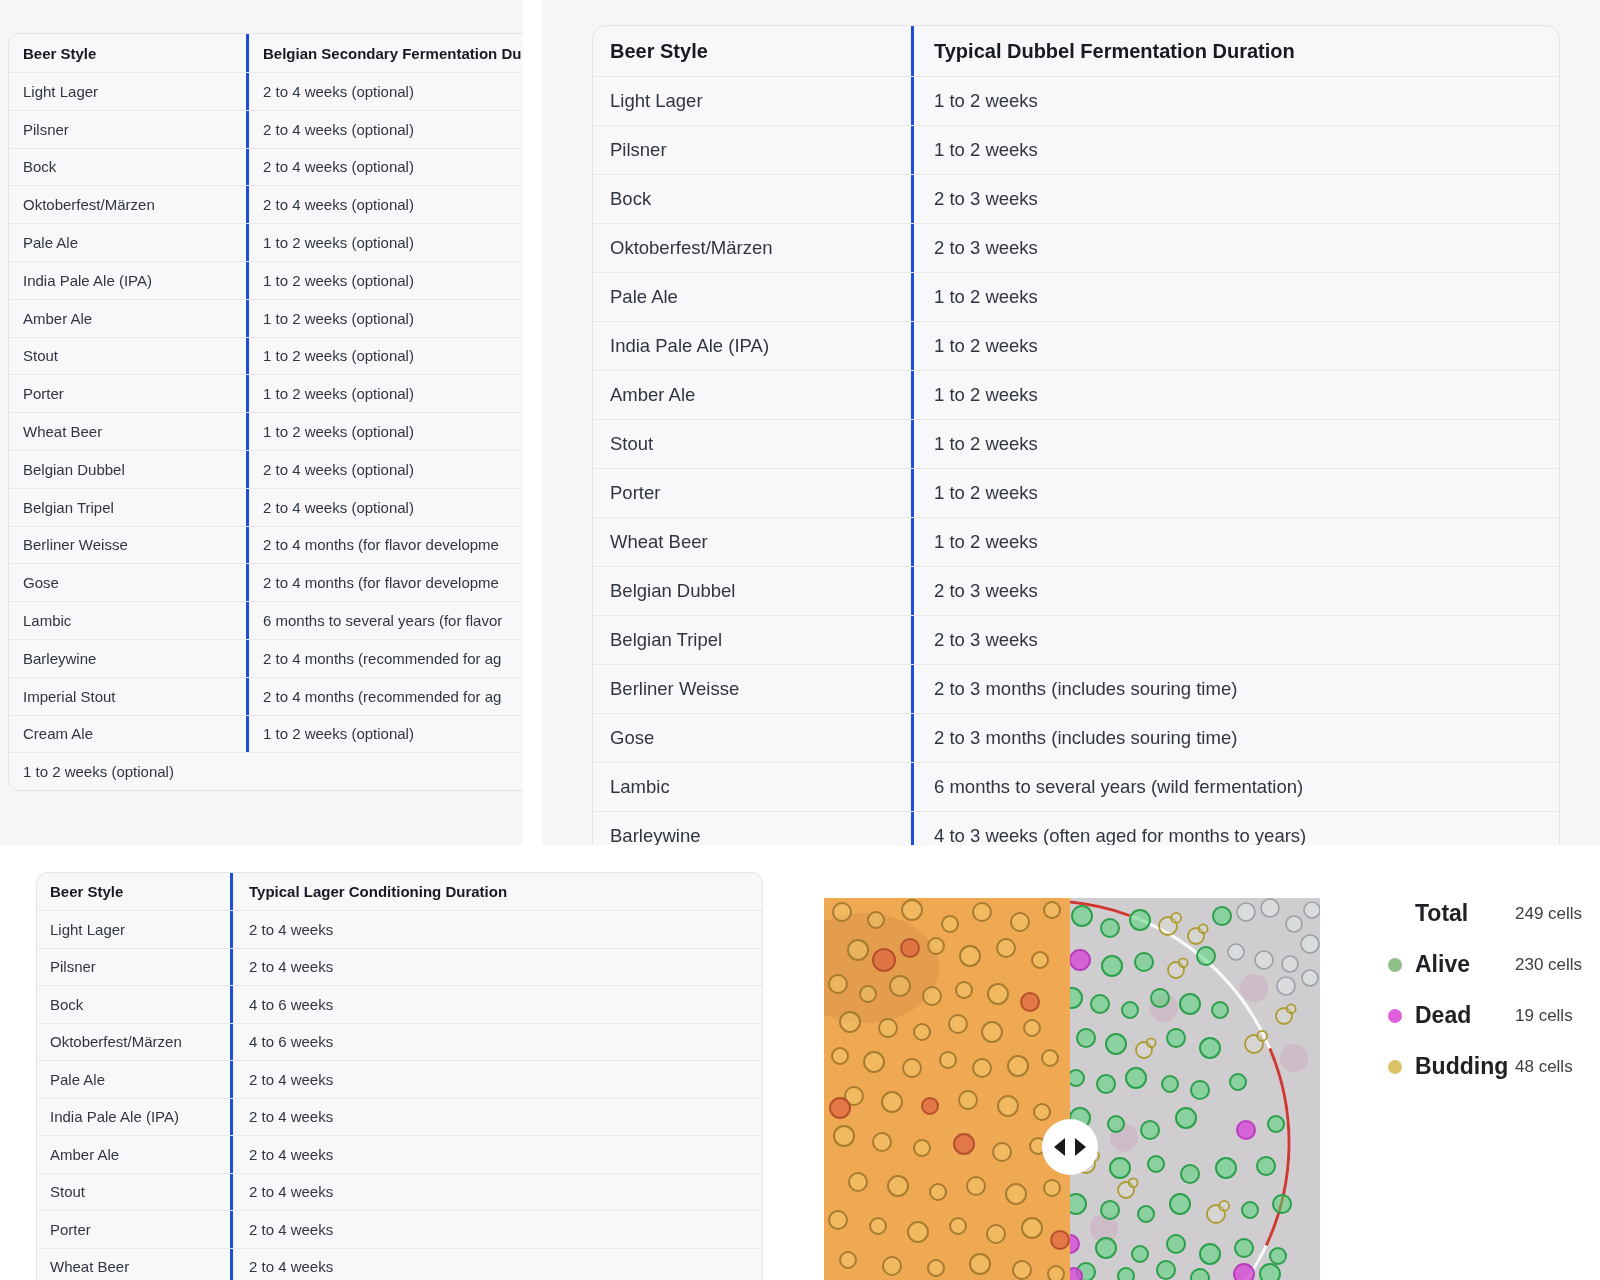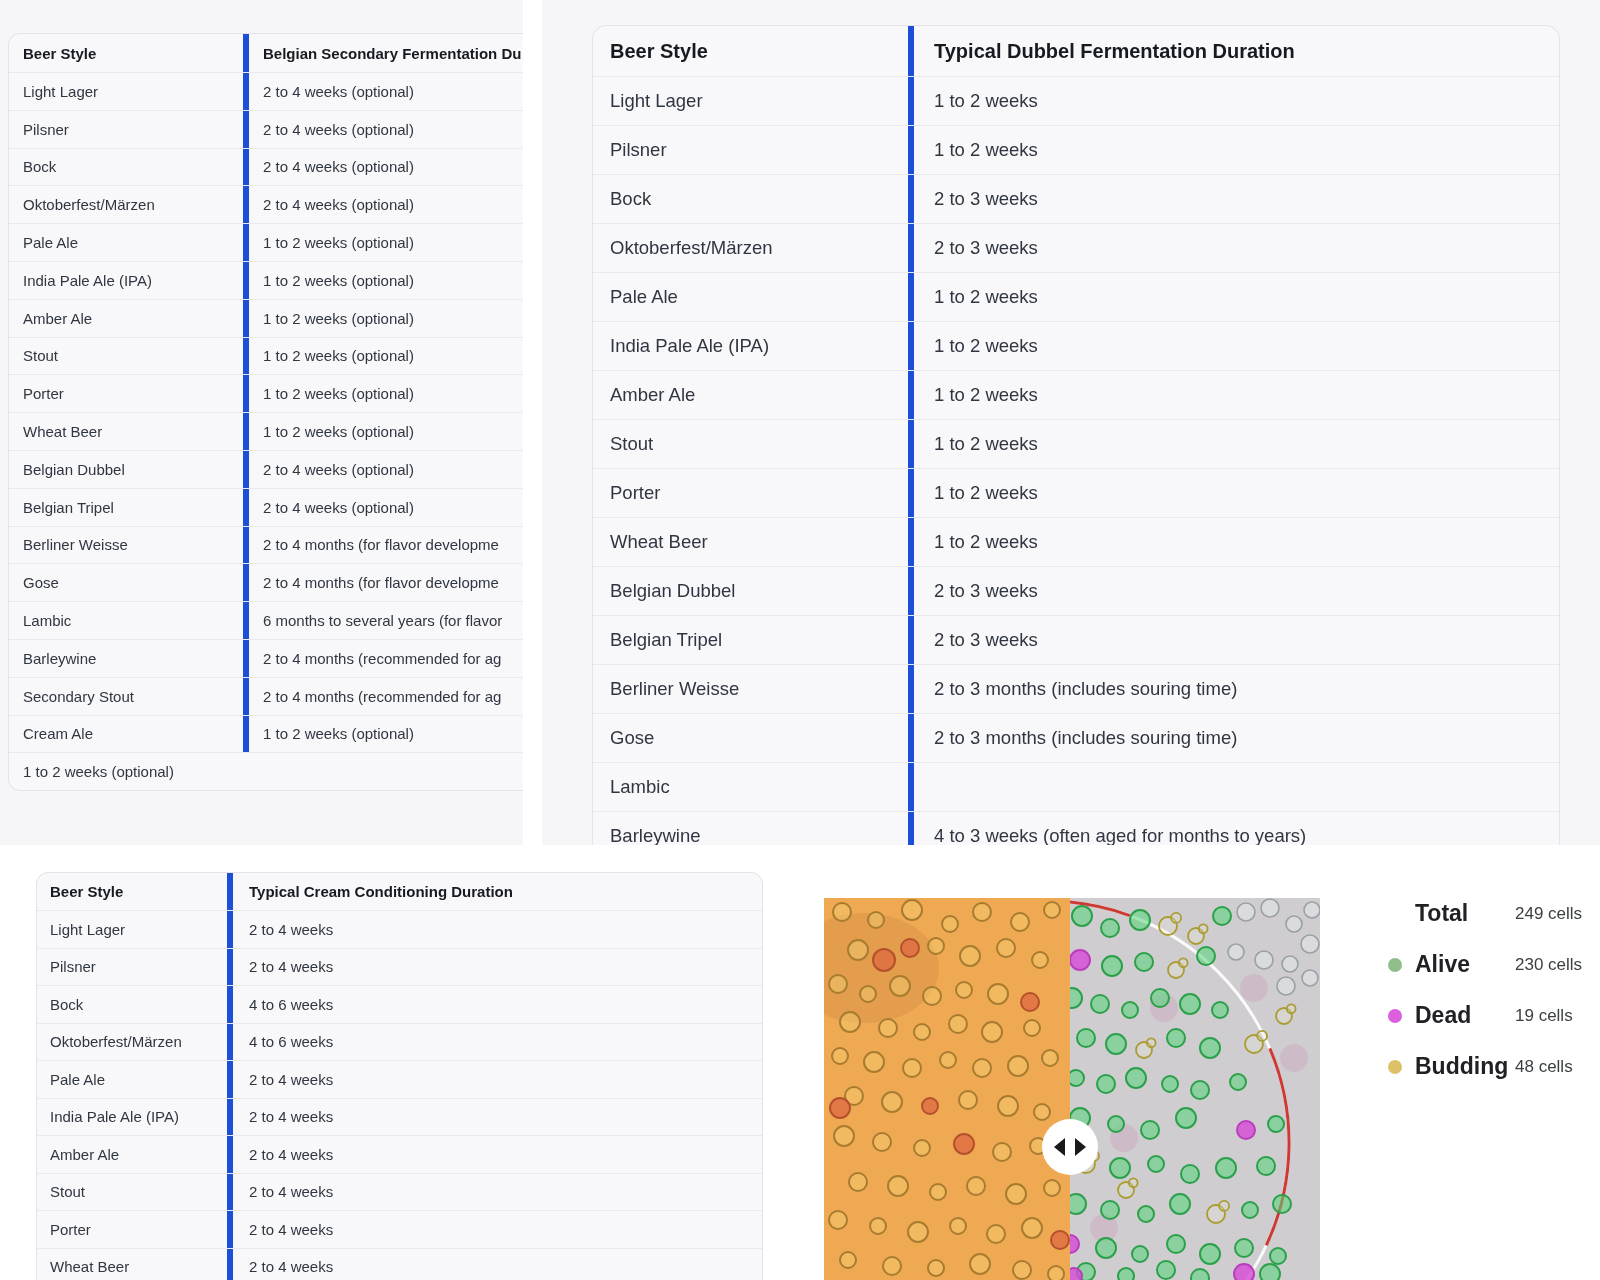--- a/index.html
+++ b/index.html
@@ -12,21 +12,21 @@
   .panel-topleft{left:0;top:0;width:523px;height:845px;}
   .panel-topright{left:542px;top:0;width:1058px;height:845px;}
 
   .tbl{
     position:absolute;background:#f8f8fa;border:1px solid #e3e3e9;border-radius:12px;
     overflow:hidden;box-sizing:border-box;
   }
   .trow{display:flex;box-sizing:border-box;}
   .trow + .trow{border-top:1px solid #e9e9ed;}
   .tc{display:flex;align-items:center;box-sizing:border-box;color:#303641;white-space:nowrap;overflow:hidden;}
-  .tc.c1{border-right:6px solid #1d4ed8;flex:none;}
+  .tc.c1{border-right:3px solid #1d4ed8;flex:none;}
   .tc.c2{flex:1;}
   .thead .tc{font-weight:700;color:#171a21;}
 
   .t1{left:8px;top:33px;width:740px;font-size:15px;}
   .t1 .trow{height:37.8px;}
   .t1 .thead{height:38px;}
   .t1 .tc.c1{width:240px;padding-left:14px;}
   .t1 .tc.c2{padding-left:14px;}
 
   .t2{left:50px;top:25px;width:968px;font-size:18.5px;border-radius:14px;}
@@ -117,21 +117,21 @@
       </div>
       <div class="trow">
         <div class="tc c1">Lambic</div>
         <div class="tc c2">6 months to several years (for flavor</div>
       </div>
       <div class="trow">
         <div class="tc c1">Barleywine</div>
         <div class="tc c2">2 to 4 months (recommended for ag</div>
       </div>
       <div class="trow">
-        <div class="tc c1">Secondary Stout</div>
+        <div class="tc c1">Imperial Stout</div>
         <div class="tc c2">2 to 4 months (recommended for ag</div>
       </div>
       <div class="trow">
         <div class="tc c1">Cream Ale</div>
         <div class="tc c2">1 to 2 weeks (optional)</div>
       </div>
       <div class="trow">
         <div class="tc c2">1 to 2 weeks (optional)</div>
       </div>
     </div>
@@ -194,32 +194,33 @@
       <div class="trow">
         <div class="tc c1">Berliner Weisse</div>
         <div class="tc c2">2 to 3 months (includes souring time)</div>
       </div>
       <div class="trow">
         <div class="tc c1">Gose</div>
         <div class="tc c2">2 to 3 months (includes souring time)</div>
       </div>
       <div class="trow">
         <div class="tc c1">Lambic</div>
+        <div class="tc c2">6 months to several years (wild fermentation)</div>
       </div>
       <div class="trow">
         <div class="tc c1">Barleywine</div>
         <div class="tc c2">4 to 3 weeks (often aged for months to years)</div>
       </div>
     </div>
 </div>
 
 <div class="tbl t3">
     <div class="trow thead">
       <div class="tc c1">Beer Style</div>
-      <div class="tc c2">Typical Cream Conditioning Duration</div>
+      <div class="tc c2">Typical Lager Conditioning Duration</div>
     </div>
     <div class="trow">
       <div class="tc c1">Light Lager</div>
       <div class="tc c2">2 to 4 weeks</div>
     </div>
     <div class="trow">
       <div class="tc c1">Pilsner</div>
       <div class="tc c2">2 to 4 weeks</div>
     </div>
     <div class="trow">

